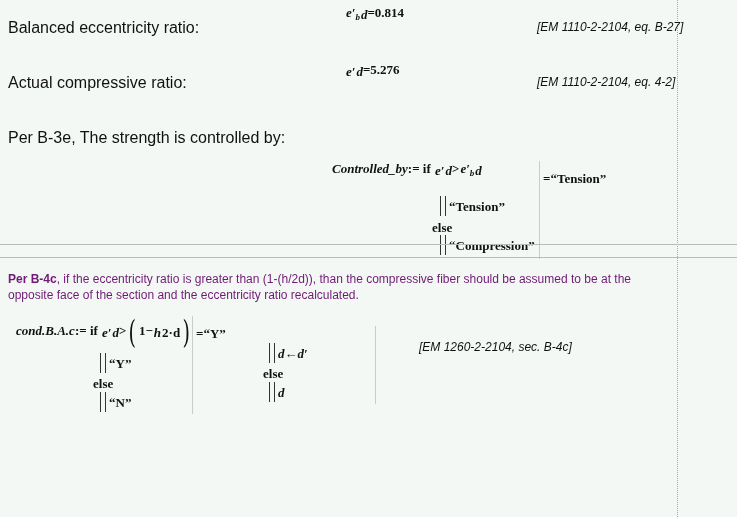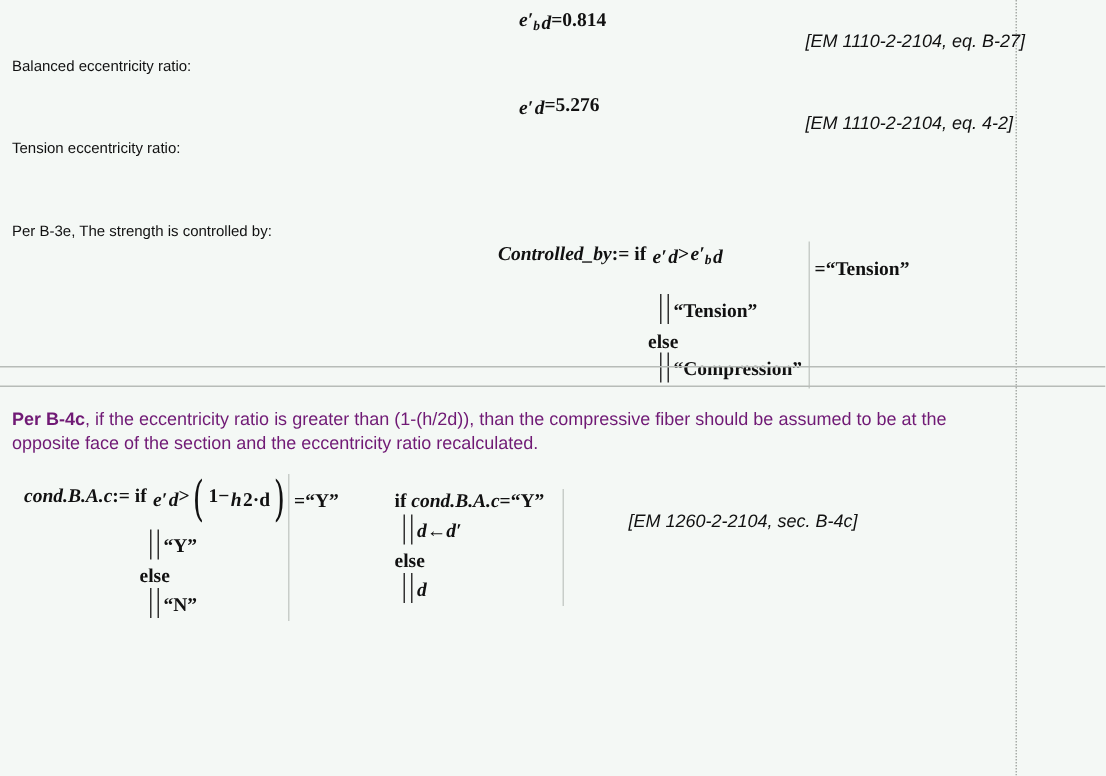--- a/index.html
+++ b/index.html
@@ -2,21 +2,21 @@
 <html><head>
 <meta charset="utf-8">
 <style>
   html, body { margin:0; padding:0; }
   body {
     width:737px; height:517px; overflow:hidden; position:relative;
     background:#f4f8f5;
     font-family:"Liberation Sans", sans-serif; color:#111;
   }
   .abs { position:absolute; }
-  .label { font-size:10px; color:#111;margin-top:20px; }
+  .label { font-size:16px; color:#111; }
   .ref { font-size:12px; font-style:italic; color:#111; }
   .math { font-family:"Liberation Serif", "DejaVu Serif", serif; font-size:13px; color:#111; }
   .mi { font-style:italic; font-weight:bold; }
   .mb { font-weight:bold; }
   .frac { display:inline-flex; flex-direction:row; align-items:center; vertical-align:middle; line-height:1; }
   .frac .num { padding:0 1px; }
   .frac .bar { height:1px; background:#333; align-self:stretch; margin:2px 0; }
   .frac .nobar { height:1px; margin:2px 0; }
   .vbar { position:absolute; width:1px; background:#c8cdc9; }
   .dbar { position:absolute; width:4px; border-left:1px solid #333; border-right:1px solid #333; }
@@ -35,21 +35,21 @@
 <div class="abs label" style="left:8px; top:19px;">Balanced eccentricity ratio:</div>
 <div class="abs math" style="left:345px; top:5px;">
   <span class="frac">
     <span class="num mi"><span>e′</span><sub class="s">b</sub></span>
     <span class="nobar"></span>
     <span class="mi">d</span>
   </span><span class="mb">=</span><span class="mb">0.814</span>
 </div>
 <div class="abs ref" style="left:537px; top:20px;">[EM 1110-2-2104, eq. B-27]</div>
 
-<div class="abs label" style="left:8px; top:74px;">Tension eccentricity ratio:</div>
+<div class="abs label" style="left:8px; top:74px;">Actual compressive ratio:</div>
 <div class="abs math" style="left:345px; top:62px;">
   <span class="frac">
     <span class="num mi">e′</span>
     <span class="bar"></span>
     <span class="mi">d</span>
   </span><span class="mb">=</span><span class="mb">5.276</span>
 </div>
 <div class="abs ref" style="left:537px; top:75px;">[EM 1110-2-2104, eq. 4-2]</div>
 
 <div class="abs label" style="left:8px; top:129px;">Per B-3e, The strength is controlled by:</div>
@@ -104,24 +104,20 @@
   <div class="abs mb" style="left:77px; top:60px;">else</div>
   <div class="dbar" style="left:84px; top:76px; height:20px;"></div>
   <div class="abs mb" style="left:93px; top:79px;">“N”</div>
   <div class="vbar" style="left:176px; top:0; height:98px;"></div>
   <div class="abs mb" style="left:180px; top:10px; white-space:nowrap;">
     <span>=</span><span>“Y”</span>
   </div>
 </div>
 
 <div class="abs math" style="left:263px; top:326px; width:120px; height:80px;">
-  <div class="abs mb" style="left:0; top:0; white-space:nowrap;">
-    <span>if</span>
-    <span class="mi">cond.B.A.c</span><span>=</span><span>“Y”</span>
-  </div>
   <div class="dbar" style="left:6px; top:17px; height:20px;"></div>
   <div class="abs mb" style="left:15px; top:20px; white-space:nowrap;">
     <span class="mi">d</span><span>←</span><span class="mi">d′</span>
   </div>
   <div class="abs mb" style="left:0; top:40px;">else</div>
   <div class="dbar" style="left:6px; top:56px; height:20px;"></div>
   <div class="abs mi" style="left:15px; top:59px;">d</div>
   <div class="vbar" style="left:112px; top:0; height:78px;"></div>
 </div>
 <div class="abs ref" style="left:419px; top:340px;">[EM 1260-2-2104, sec. B-4c]</div>

